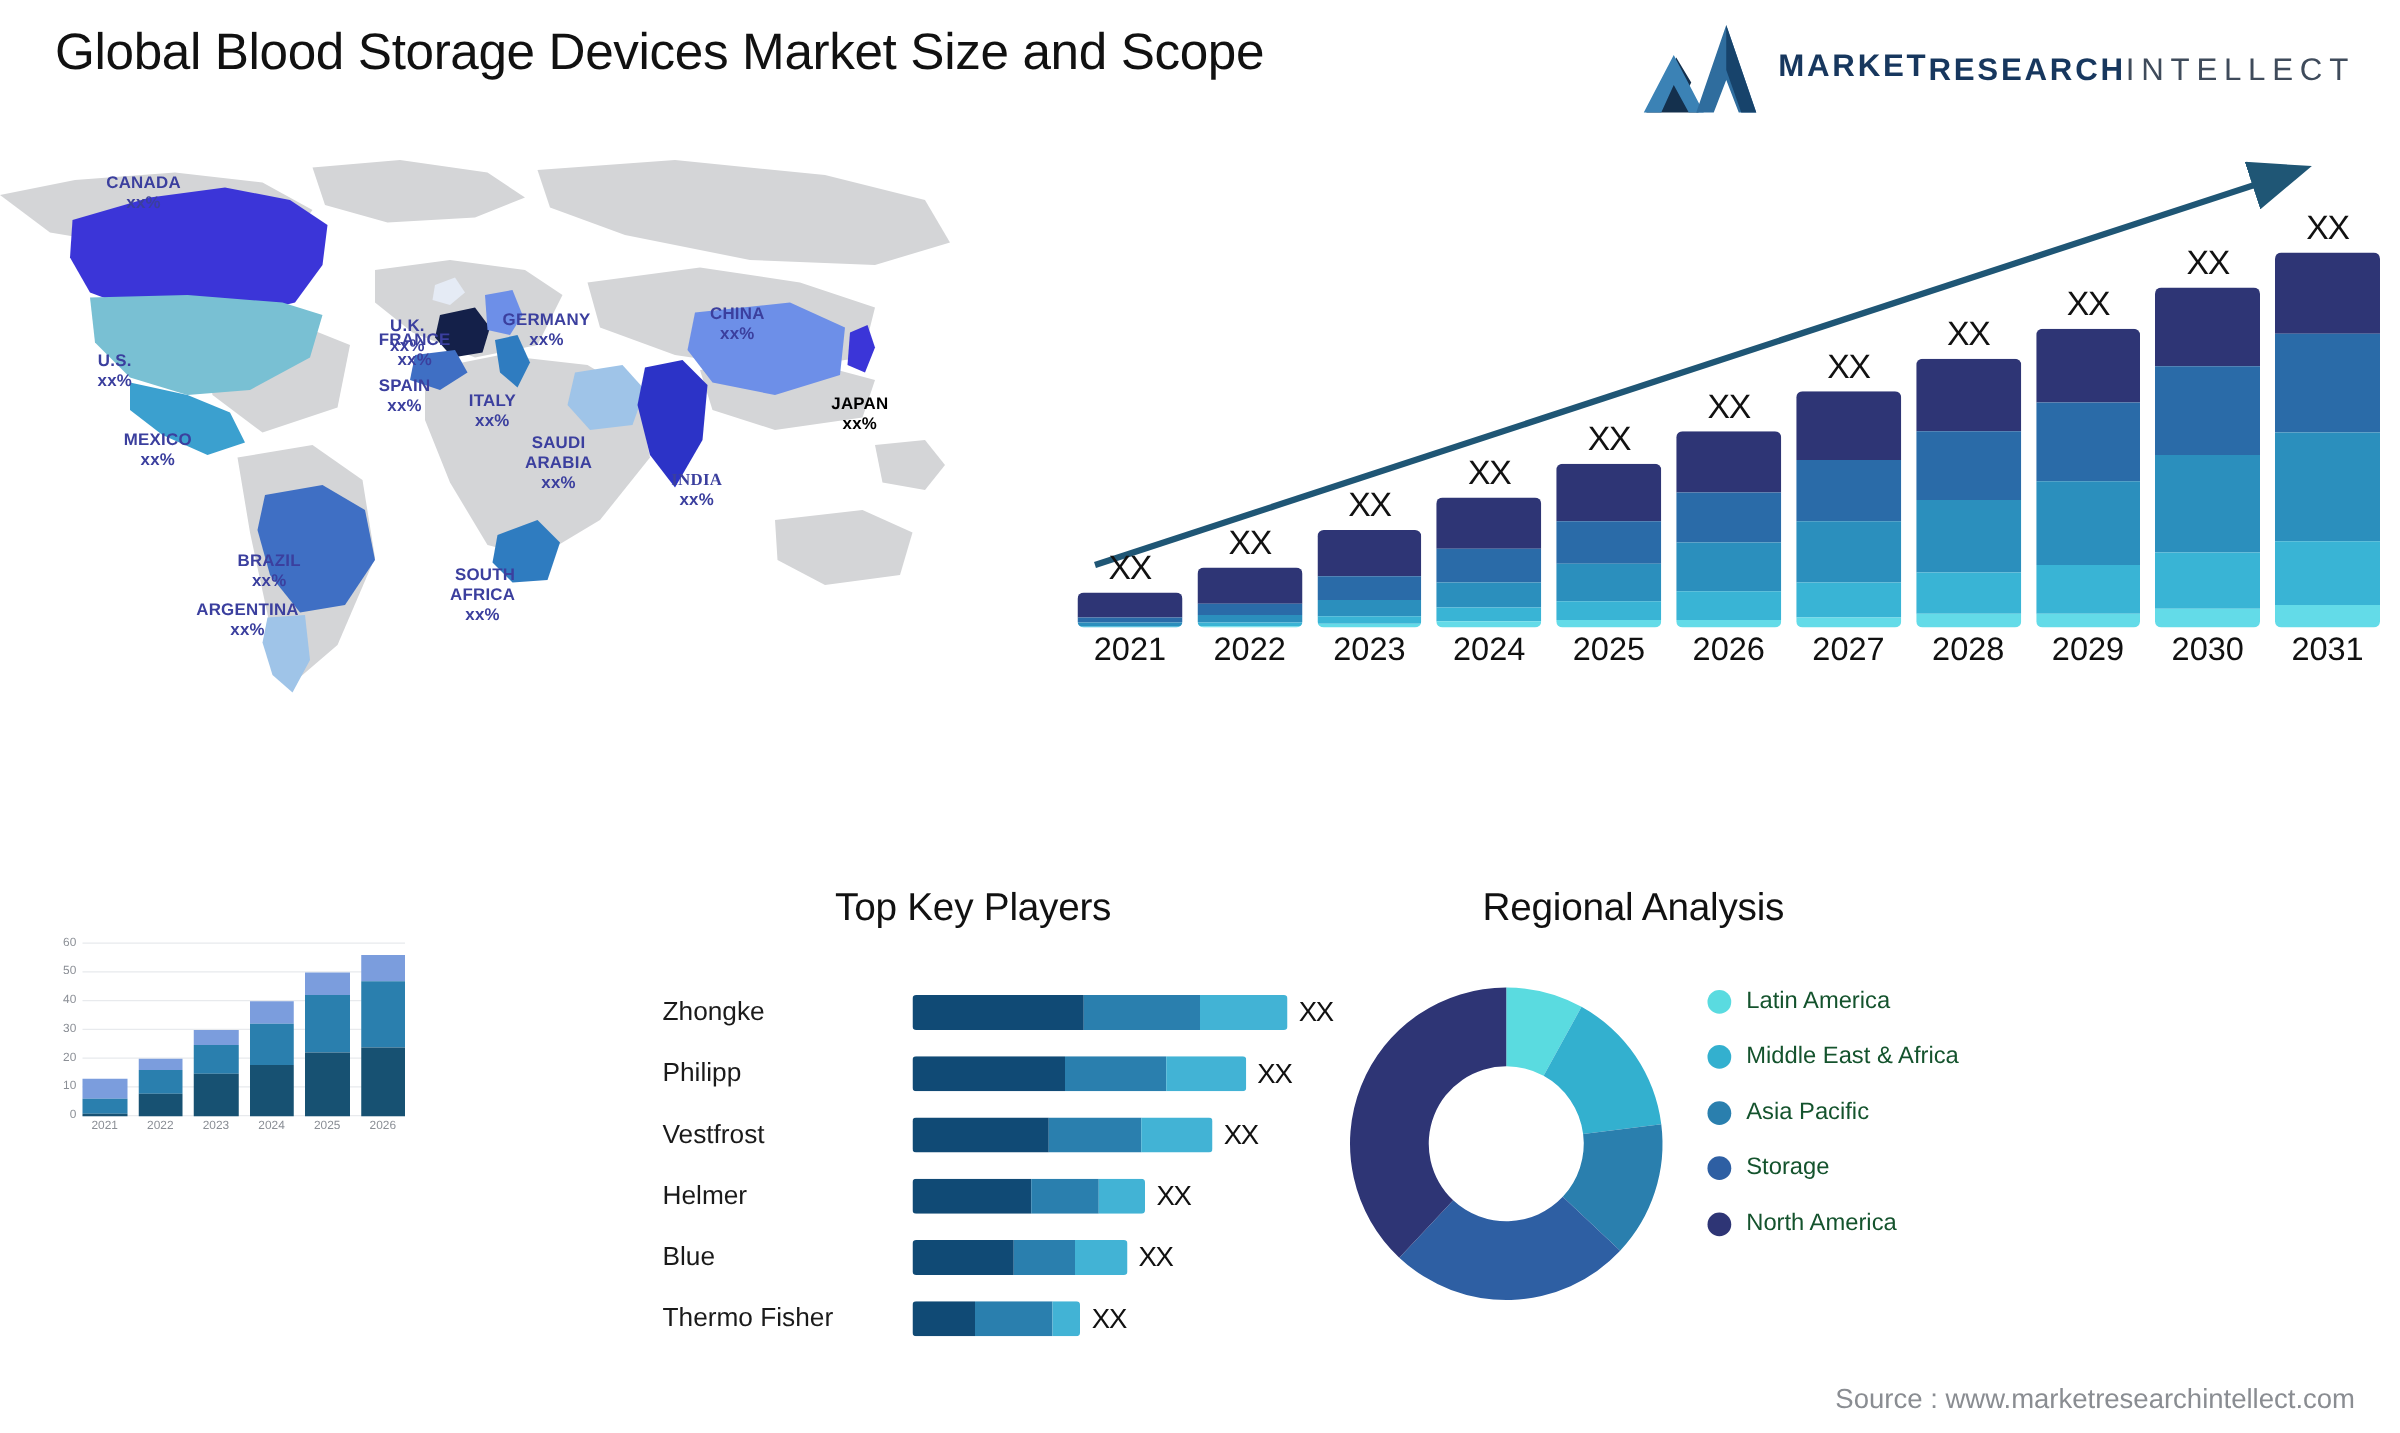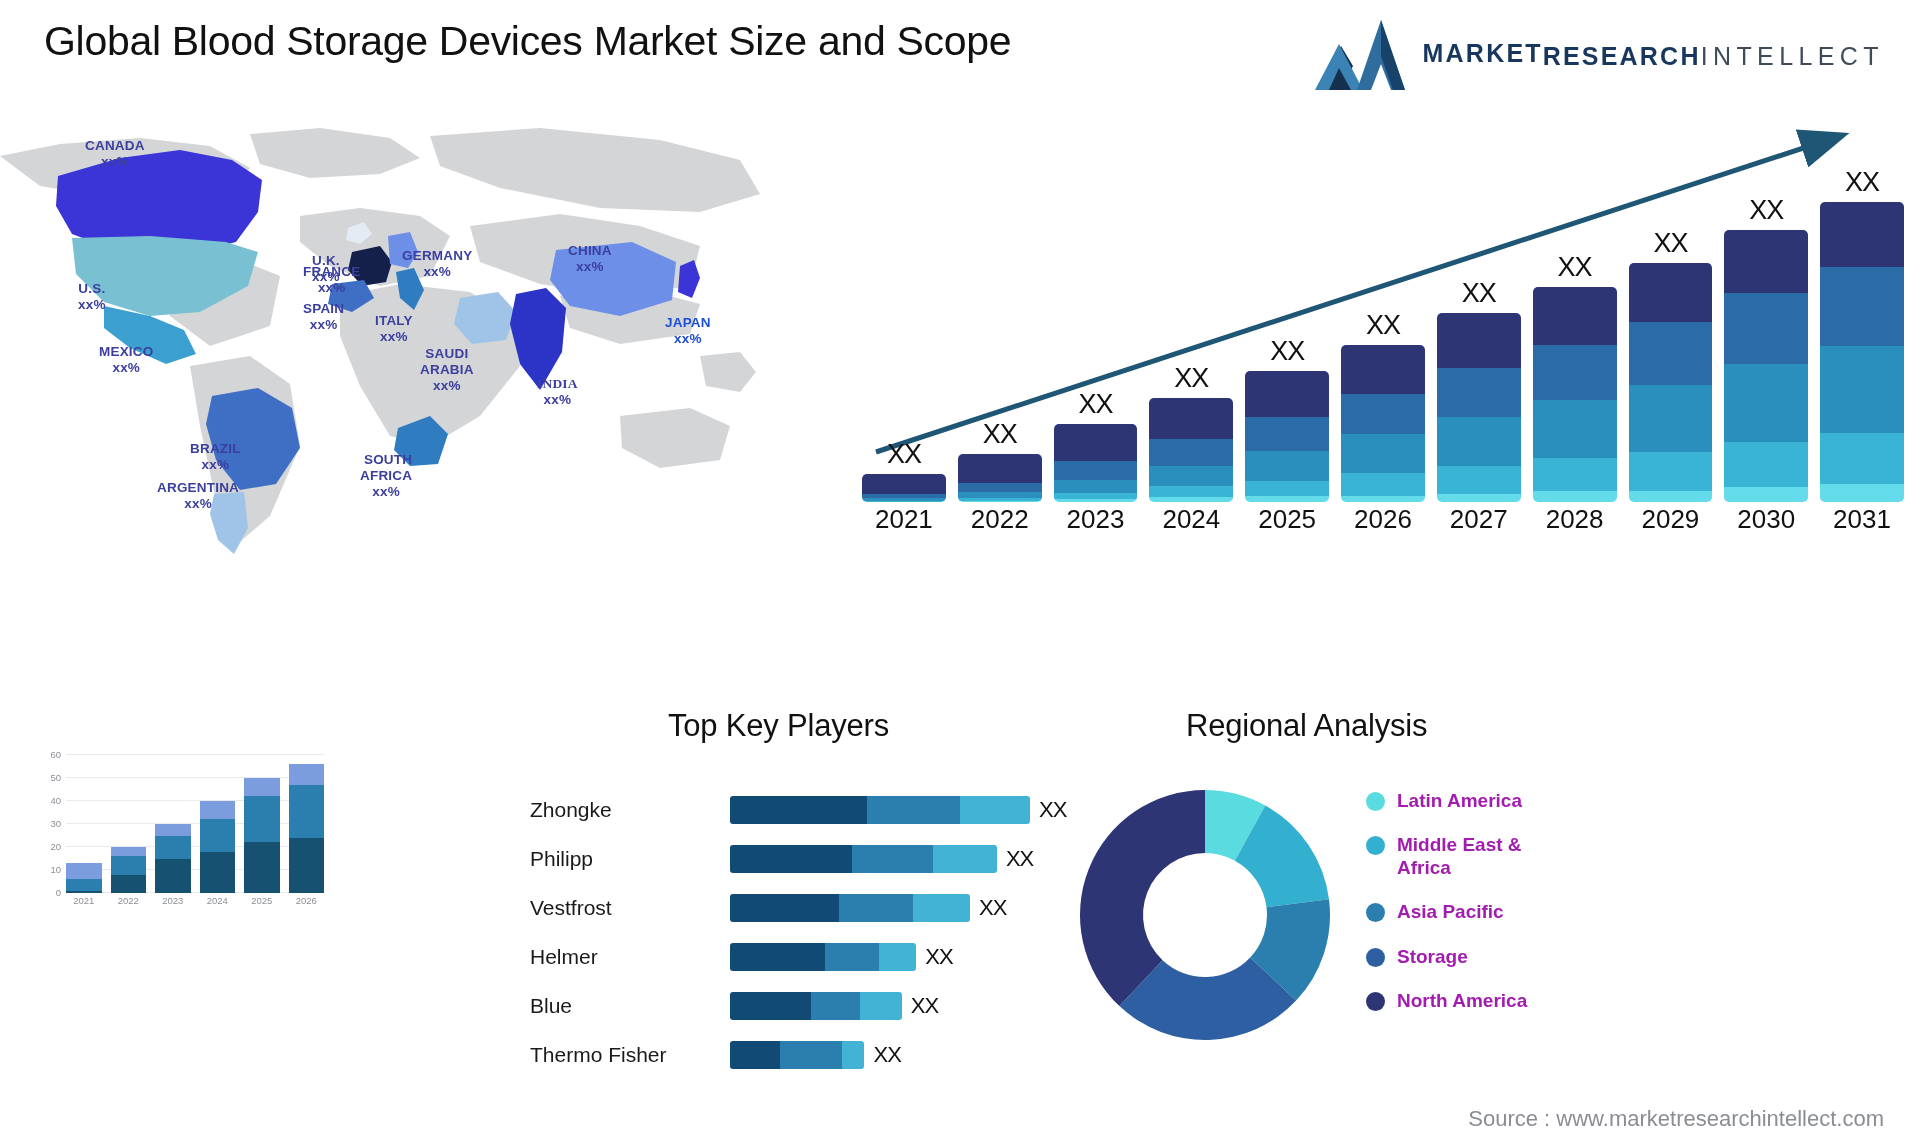--- a/index.html
+++ b/index.html
@@ -86,21 +86,21 @@
   .kp-bar { display:flex; height: 28px; border-radius: 3px; overflow:hidden; }
   .kp-seg { height:100%; }
   .kp-xx { font-size: 22px; color:#111; margin-left: 9px; letter-spacing:-1px; }
 
   
   .donut-wrap { position:absolute; left: 1055px; top: 765px; width: 300px; height: 300px; }
   .donut-wrap svg { width:100%; height:100%; }
   .reg-legend { position:absolute; left: 1366px; top: 790px; display:flex; flex-direction:column; gap: 22px; }
   .rl-item { display:flex; align-items:flex-start; gap: 12px; }
   .rl-dot { width: 19px; height: 19px; border-radius:50%; flex:none; margin-top: 2px; }
-  .rl-txt { font-size: 19px; color:#a21caf; line-height:1.18; max-width: 180px; font-weight: bold; }
+  .rl-txt { font-size: 19px; color:#14532d; line-height:1.18; max-width: 180px; }
 
   .source-note {
     position:absolute; right: 36px; bottom: 14px;
     font-size: 22px; color:#8a8d92; white-space:nowrap;
   }
 </style>
 </head>
 <body>
 
 <div class="page">
@@ -209,21 +209,21 @@
         <div>xx%</div>
       </div>
       <div class="map-label" style="left: 537px; top: 376px; color: rgb(59, 63, 158);">
         <div style="white-space: pre-line; font-family: Liberation Serif, serif;">INDIA</div>
         <div>xx%</div>
       </div>
       <div class="map-label" style="left: 568px; top: 243px; color: rgb(59, 63, 158);">
         <div style="white-space: pre-line;">CHINA</div>
         <div>xx%</div>
       </div>
-      <div class="map-label" style="left: 665px; top: 315px; color: #1d4ed8;">
+      <div class="map-label" style="left: 665px; top: 315px; color: #000000;">
         <div style="white-space: pre-line;">JAPAN</div>
         <div>xx%</div>
       </div>
     </div>
 
   <div class="bars-wrap">
     <svg class="arrow-svg" viewBox="0 0 1070 420" preserveAspectRatio="none">
       <defs>
         <marker id="ahead" markerWidth="10" markerHeight="8" refX="8" refY="4" orient="auto">
           <polygon points="0,0 10,4 0,8" fill="#1f5675"></polygon>

